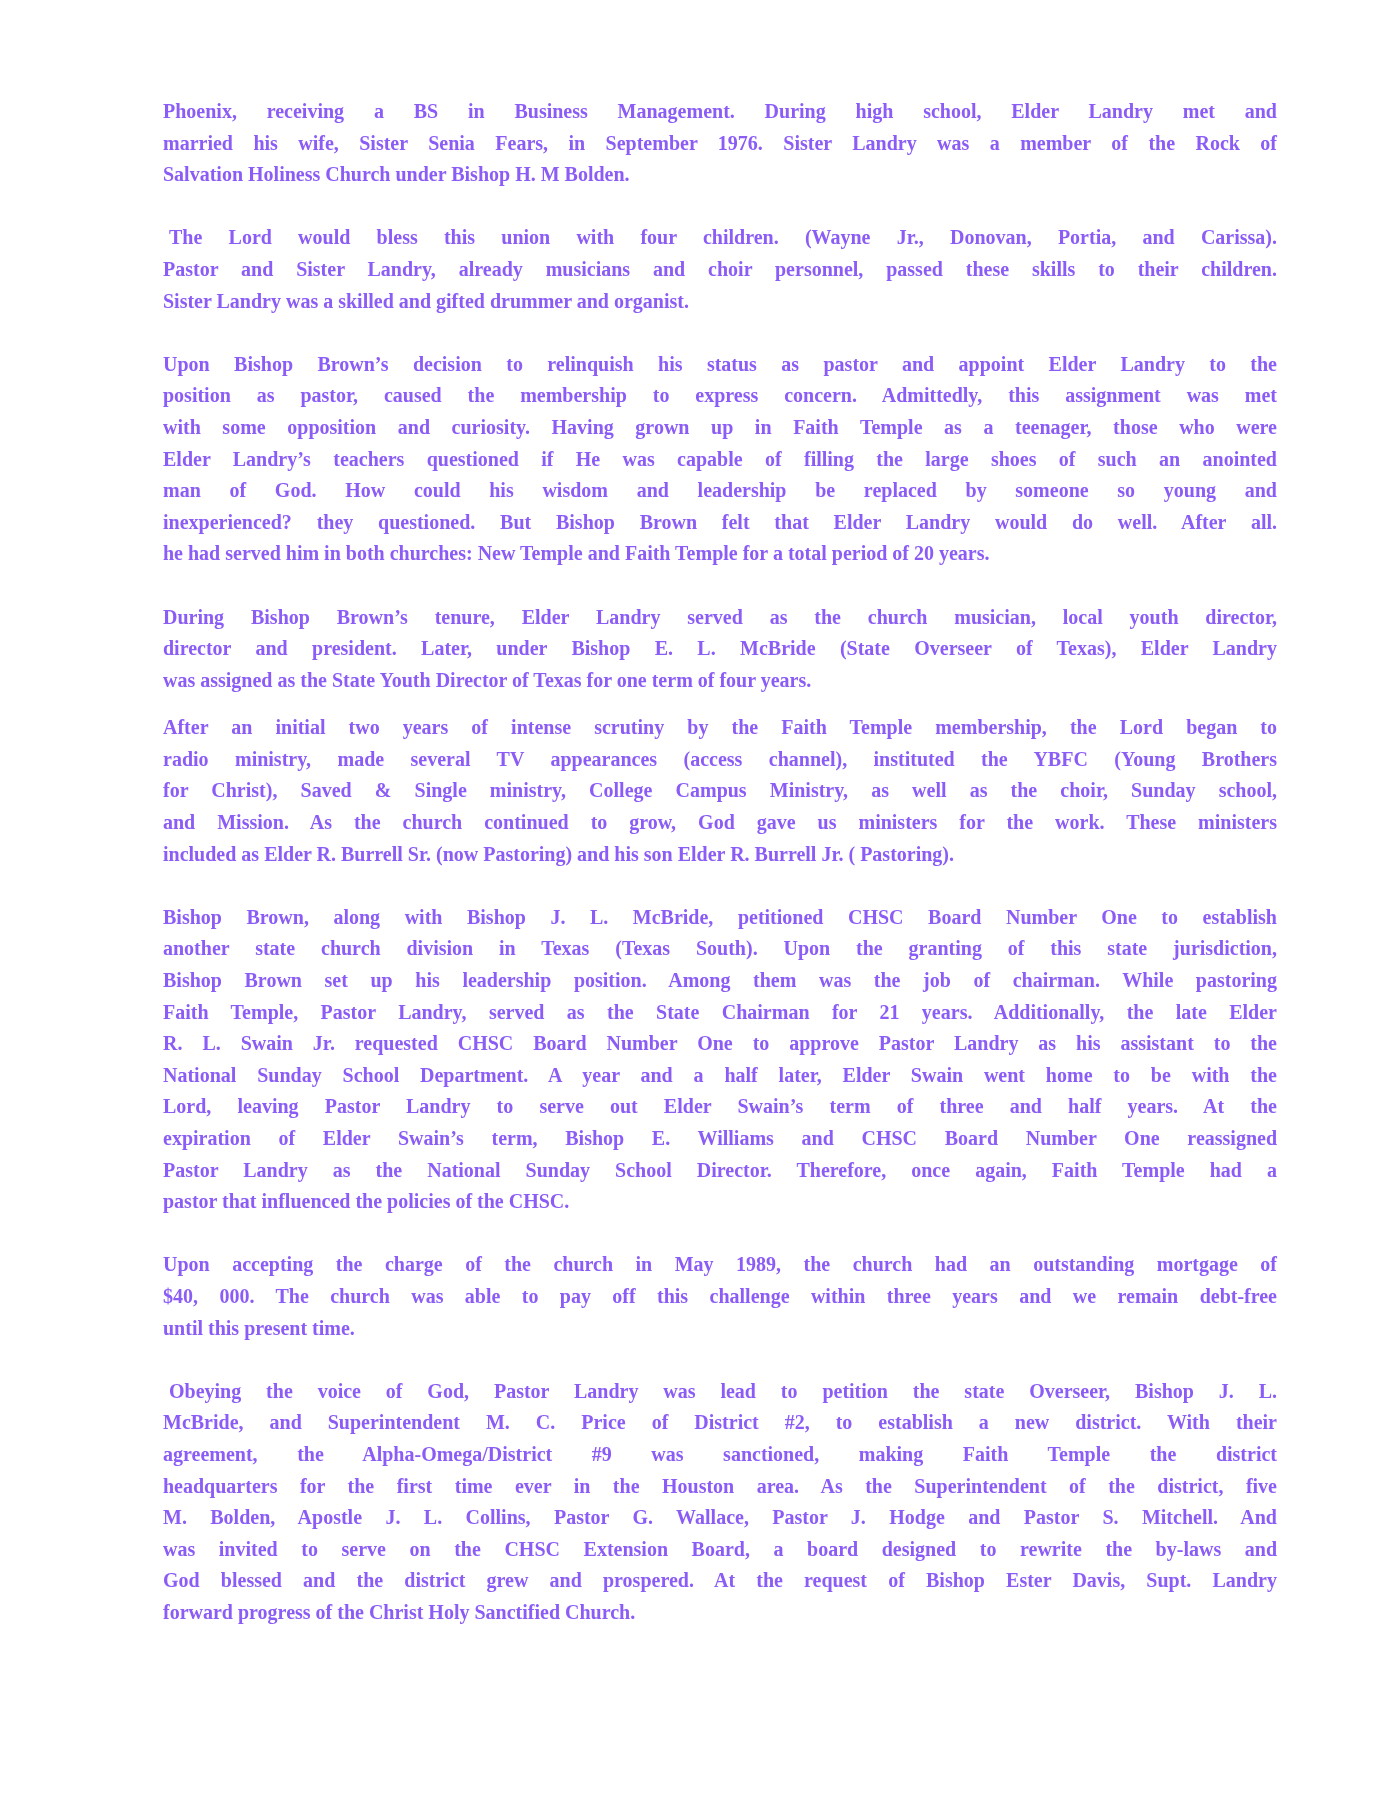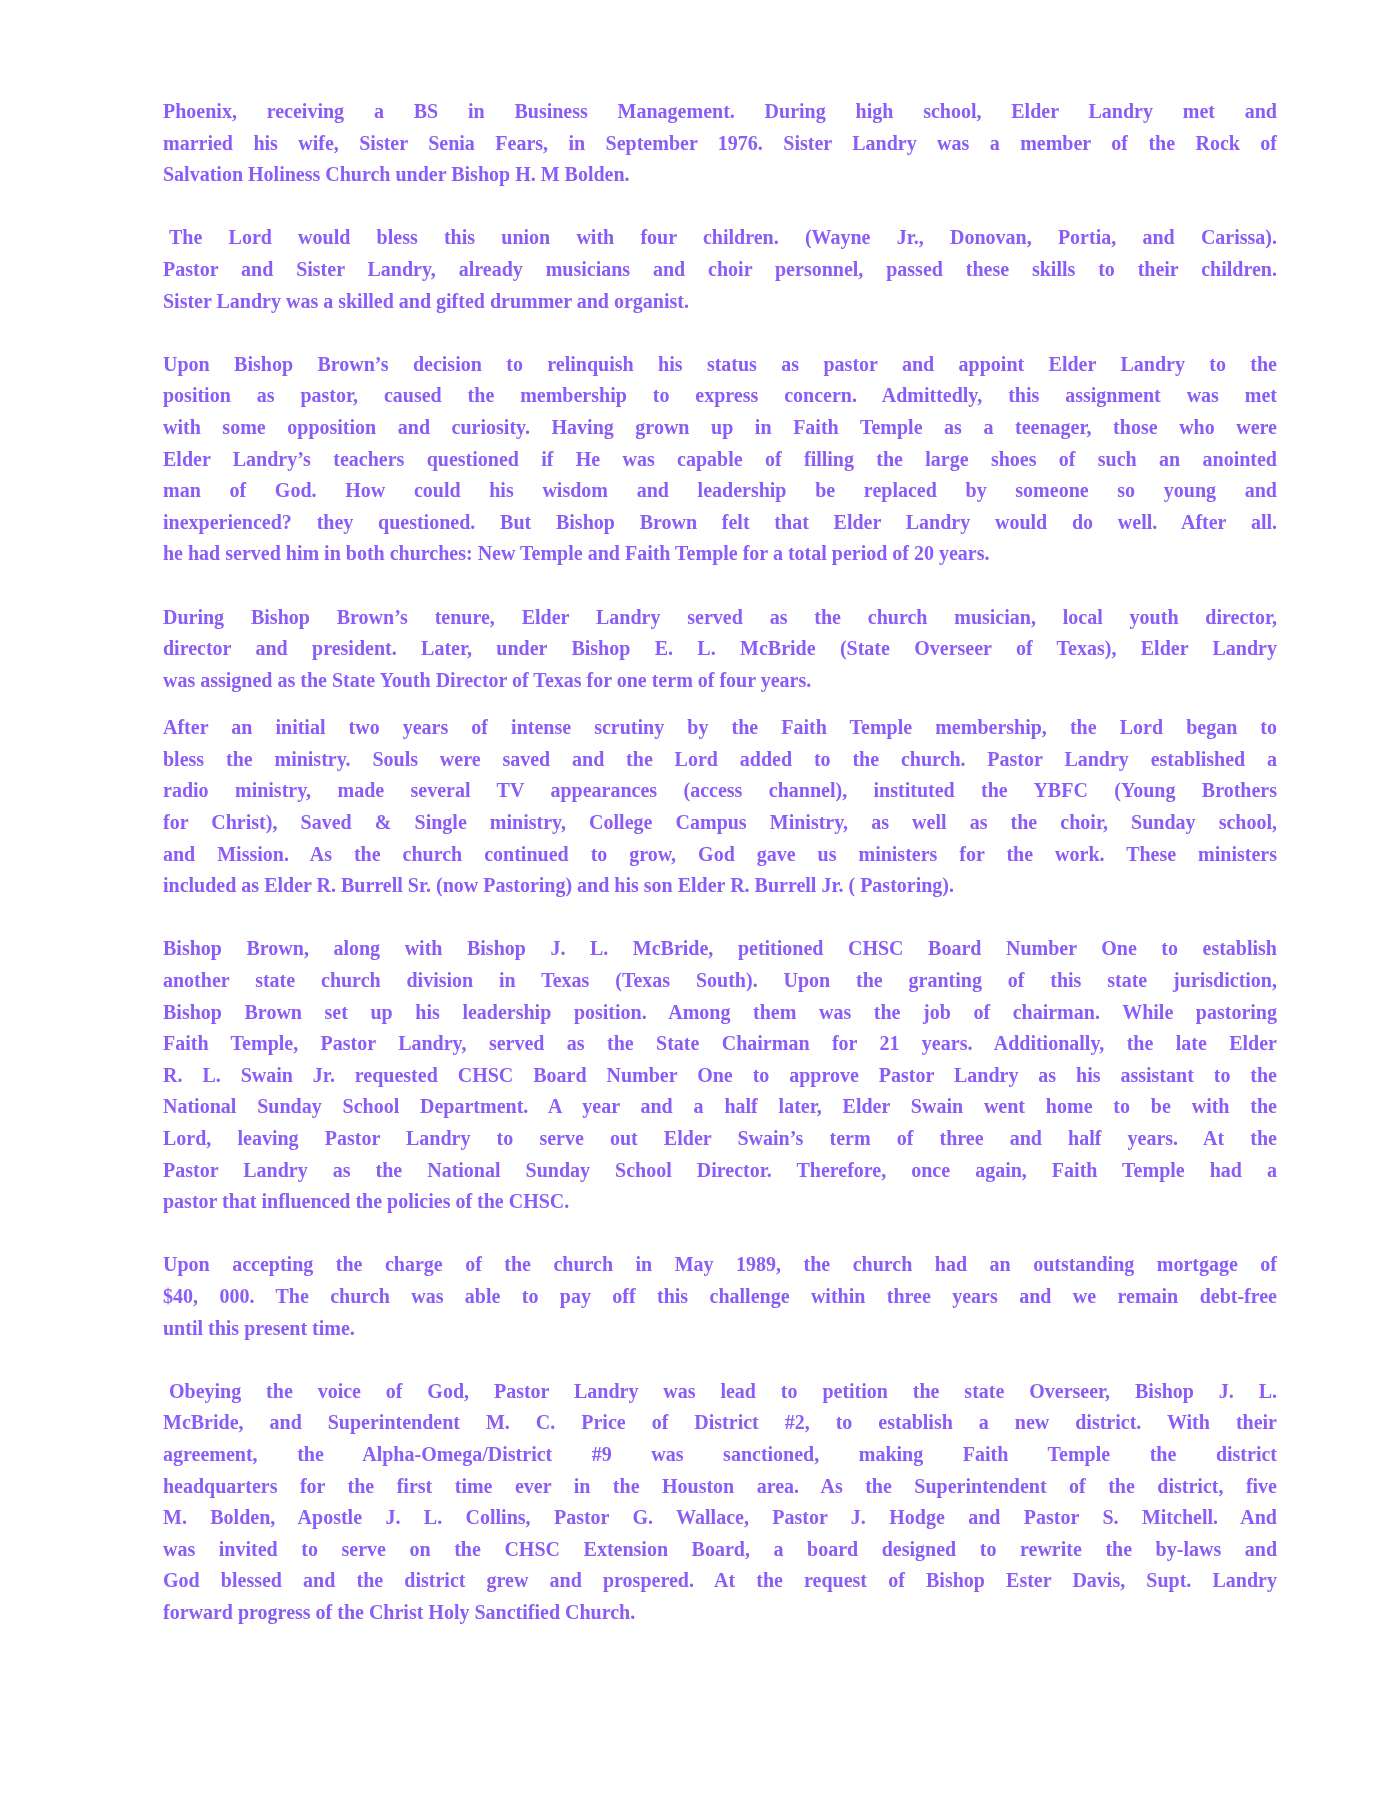--- a/index.html
+++ b/index.html
@@ -54,35 +54,35 @@
   </div>
 
   <div class="para tight">
     <span class="line">During Bishop Brown’s tenure, Elder Landry served as the church musician, local youth director,</span>
     <span class="line">director and president. Later, under Bishop E. L. McBride (State Overseer of Texas), Elder Landry</span>
     <span class="line last">was assigned as the State Youth Director of Texas for one term of four years.</span>
   </div>
 
   <div class="para">
     <span class="line">After an initial two years of intense scrutiny by the Faith Temple membership, the Lord began to</span>
-    <span class="line">bless the ministry. Souls were saved and the Lord added to the church. Pastor Landry established a</span>
     <span class="line">radio ministry, made several TV appearances (access channel), instituted the YBFC (Young Brothers</span>
     <span class="line">for Christ), Saved &amp; Single ministry, College Campus Ministry, as well as the choir, Sunday school,</span>
     <span class="line">and Mission. As the church continued to grow, God gave us ministers for the work. These ministers</span>
     <span class="line last">included as Elder R. Burrell Sr. (now Pastoring) and his son Elder R. Burrell Jr. ( Pastoring).</span>
   </div>
 
   <div class="para">
     <span class="line">Bishop Brown, along with Bishop J. L. McBride, petitioned CHSC Board Number One to establish</span>
     <span class="line">another state church division in Texas (Texas South). Upon the granting of this state jurisdiction,</span>
     <span class="line">Bishop Brown set up his leadership position. Among them was the job of chairman.  While pastoring</span>
     <span class="line">Faith Temple, Pastor Landry, served as the State Chairman for 21 years. Additionally, the late Elder</span>
     <span class="line">R. L. Swain Jr. requested CHSC Board Number One to approve Pastor Landry as his assistant to the</span>
     <span class="line">National Sunday School Department. A year and a half later, Elder Swain went home to be with the</span>
     <span class="line">Lord, leaving Pastor Landry  to serve out Elder Swain’s term of three and half years. At the</span>
+    <span class="line">expiration of Elder Swain’s term, Bishop E. Williams and CHSC Board Number One reassigned</span>
     <span class="line">Pastor Landry as the National Sunday School Director. Therefore, once again, Faith Temple had a</span>
     <span class="line last">pastor that influenced the policies of the CHSC.</span>
   </div>
 
   <div class="para">
     <span class="line">Upon accepting the charge of the church in May 1989, the church had an outstanding mortgage of</span>
     <span class="line">$40, 000. The church was able to pay off this challenge within three years and we remain debt-free</span>
     <span class="line last">until this present time.</span>
   </div>
 

